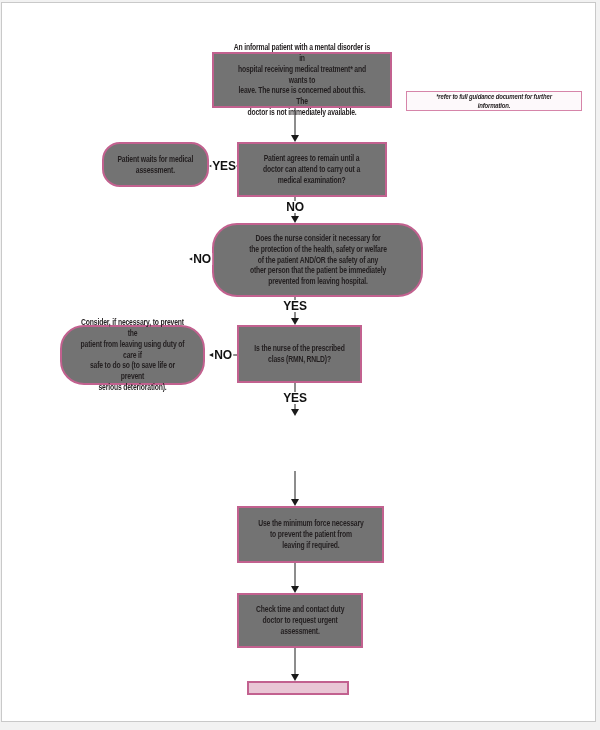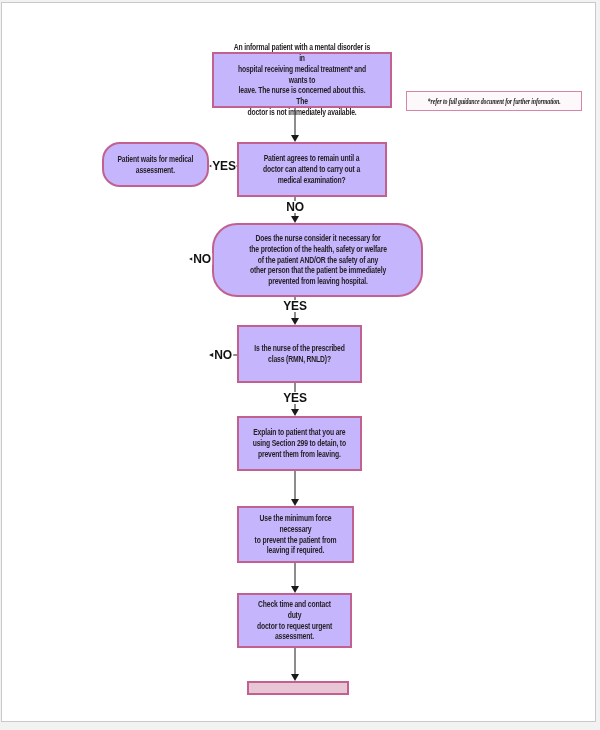--- a/index.html
+++ b/index.html
@@ -9,21 +9,21 @@
     font-family:"Liberation Sans", sans-serif;
   }
   .page {
     position:absolute; left:1px; top:2px; width:595px; height:720px;
     background:#ffffff; border:1px solid #c9c9c9; box-sizing:border-box;
     overflow:hidden;
   }
   .connectors { position:absolute; left:0; top:0; pointer-events:none; }
   .node {
     position:absolute; box-sizing:border-box;
-    background:#c4b5fd; border:2px solid #c2618f;
+    background:#737373; border:2px solid #c2618f;
     display:flex; align-items:center; justify-content:center;
     text-align:center; color:#231f20; font-weight:bold;
     font-size:8.5px; line-height:1.28;
     padding:2px;
   }
   .fit {
     display:block; white-space:pre-line;
     transform:scaleX(0.8); transform-origin:50% 50%;
     letter-spacing:-0.2px;
   }
@@ -99,21 +99,21 @@
     </g>
   </svg>
 
   <div class="node" style="left:210px; top:49px; width:180px; height:56px;">
     <span class="fit">An informal patient with a mental disorder is in
 hospital receiving medical treatment* and wants to
 leave. The nurse is concerned about this. The
 doctor is not immediately available.</span>
   </div>
 
-  <div class="note" style="left:404px; top:88px; width:176px; height:20px;font-family:Liberation Serif, serif;">
+  <div class="note" style="left:404px; top:88px; width:176px; height:20px;">
     <span class="fit">*refer to full guidance document for further information.</span>
   </div>
 
   <div class="node" style="left:235px; top:139px; width:150px; height:55px;">
     <span class="fit">Patient agrees to remain until a
 doctor can attend to carry out a
 medical examination?</span>
   </div>
 
   <div class="node rounded1" style="left:100px; top:139px; width:107px; height:45px;justify-content:center;">
@@ -128,34 +128,35 @@
 other person that the patient be immediately
 prevented from leaving hospital.</span>
   </div>
 
 
   <div class="node" style="left:235px; top:322px; width:125px; height:58px;">
     <span class="fit">Is the nurse of the prescribed
 class (RMN, RNLD)?</span>
   </div>
 
-
-  <div class="node" style="left:235px; top:413px; width:125px; height:55px;">
-    <span class="fit">Explain to patient that you are
-using Section 299 to detain, to
-prevent them from leaving.</span>
+  <div class="node rounded3" style="left:58px; top:322px; width:145px; height:60px;">
+    <span class="fit">Consider, if necessary, to prevent the
+patient from leaving using duty of care if
+safe to do so (to save life or prevent
+serious deterioration).</span>
   </div>
 
-  <div class="node" style="left:235px; top:503px; width:117px; height:57px;">
+
+  <div class="node" style="left:235px; top:503px; width:147px; height:57px;">
     <span class="fit">Use the minimum force necessary
 to prevent the patient from
 leaving if required.</span>
   </div>
 
-  <div class="node" style="left:235px; top:590px; width:115px; height:55px;justify-content:center;">
+  <div class="node" style="left:235px; top:590px; width:126px; height:55px;justify-content:center;">
     <span class="fit">Check time and contact duty
 doctor to request urgent
 assessment.</span>
   </div>
 
   <div class="cutoff" style="left:245px; top:678px; width:102px; height:14px;"></div>
 
   <div class="edge-label" style="left:222px; top:163px;">YES</div>
   <div class="edge-label" style="left:293px; top:204px;">NO</div>
   <div class="edge-label" style="left:200px; top:256px;">NO</div>

